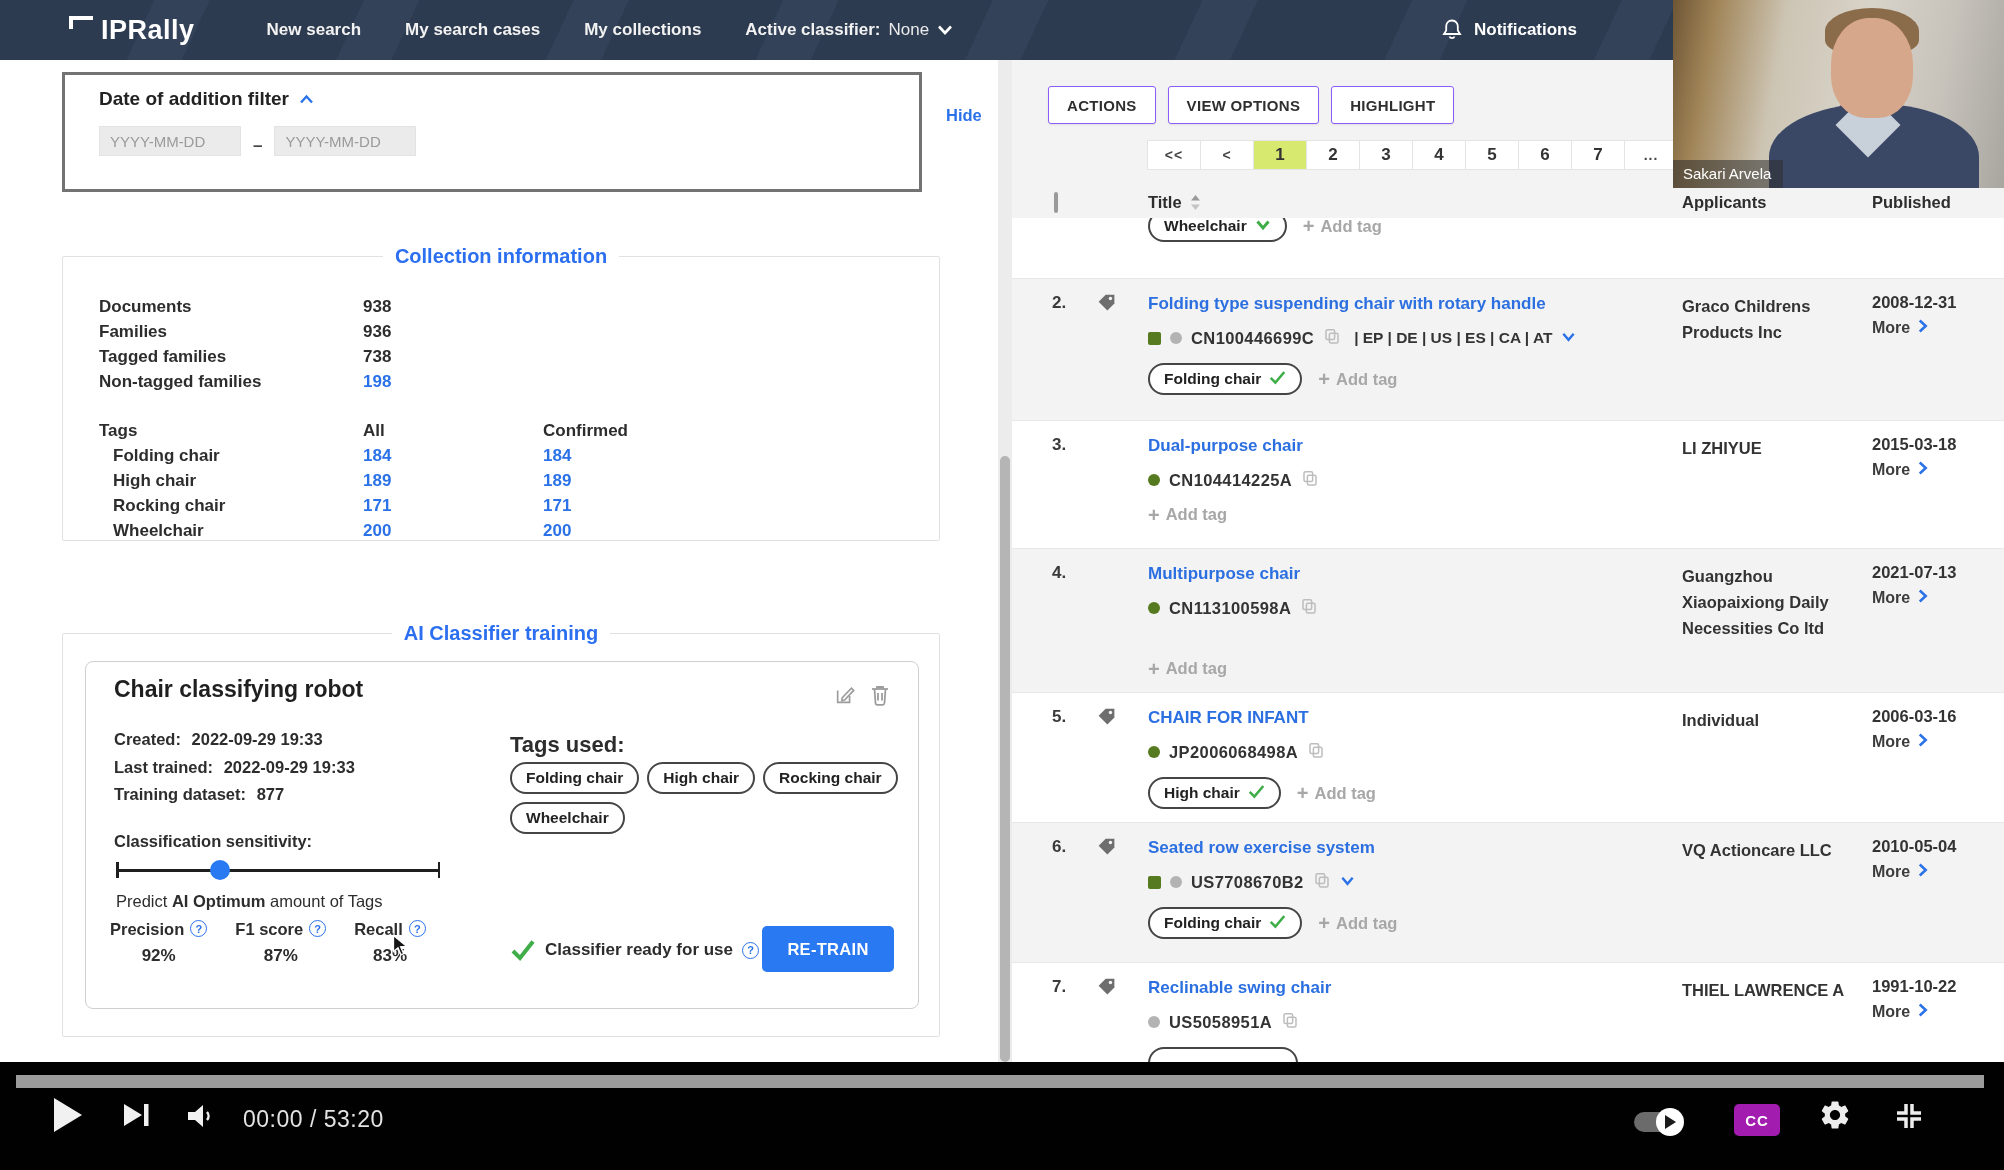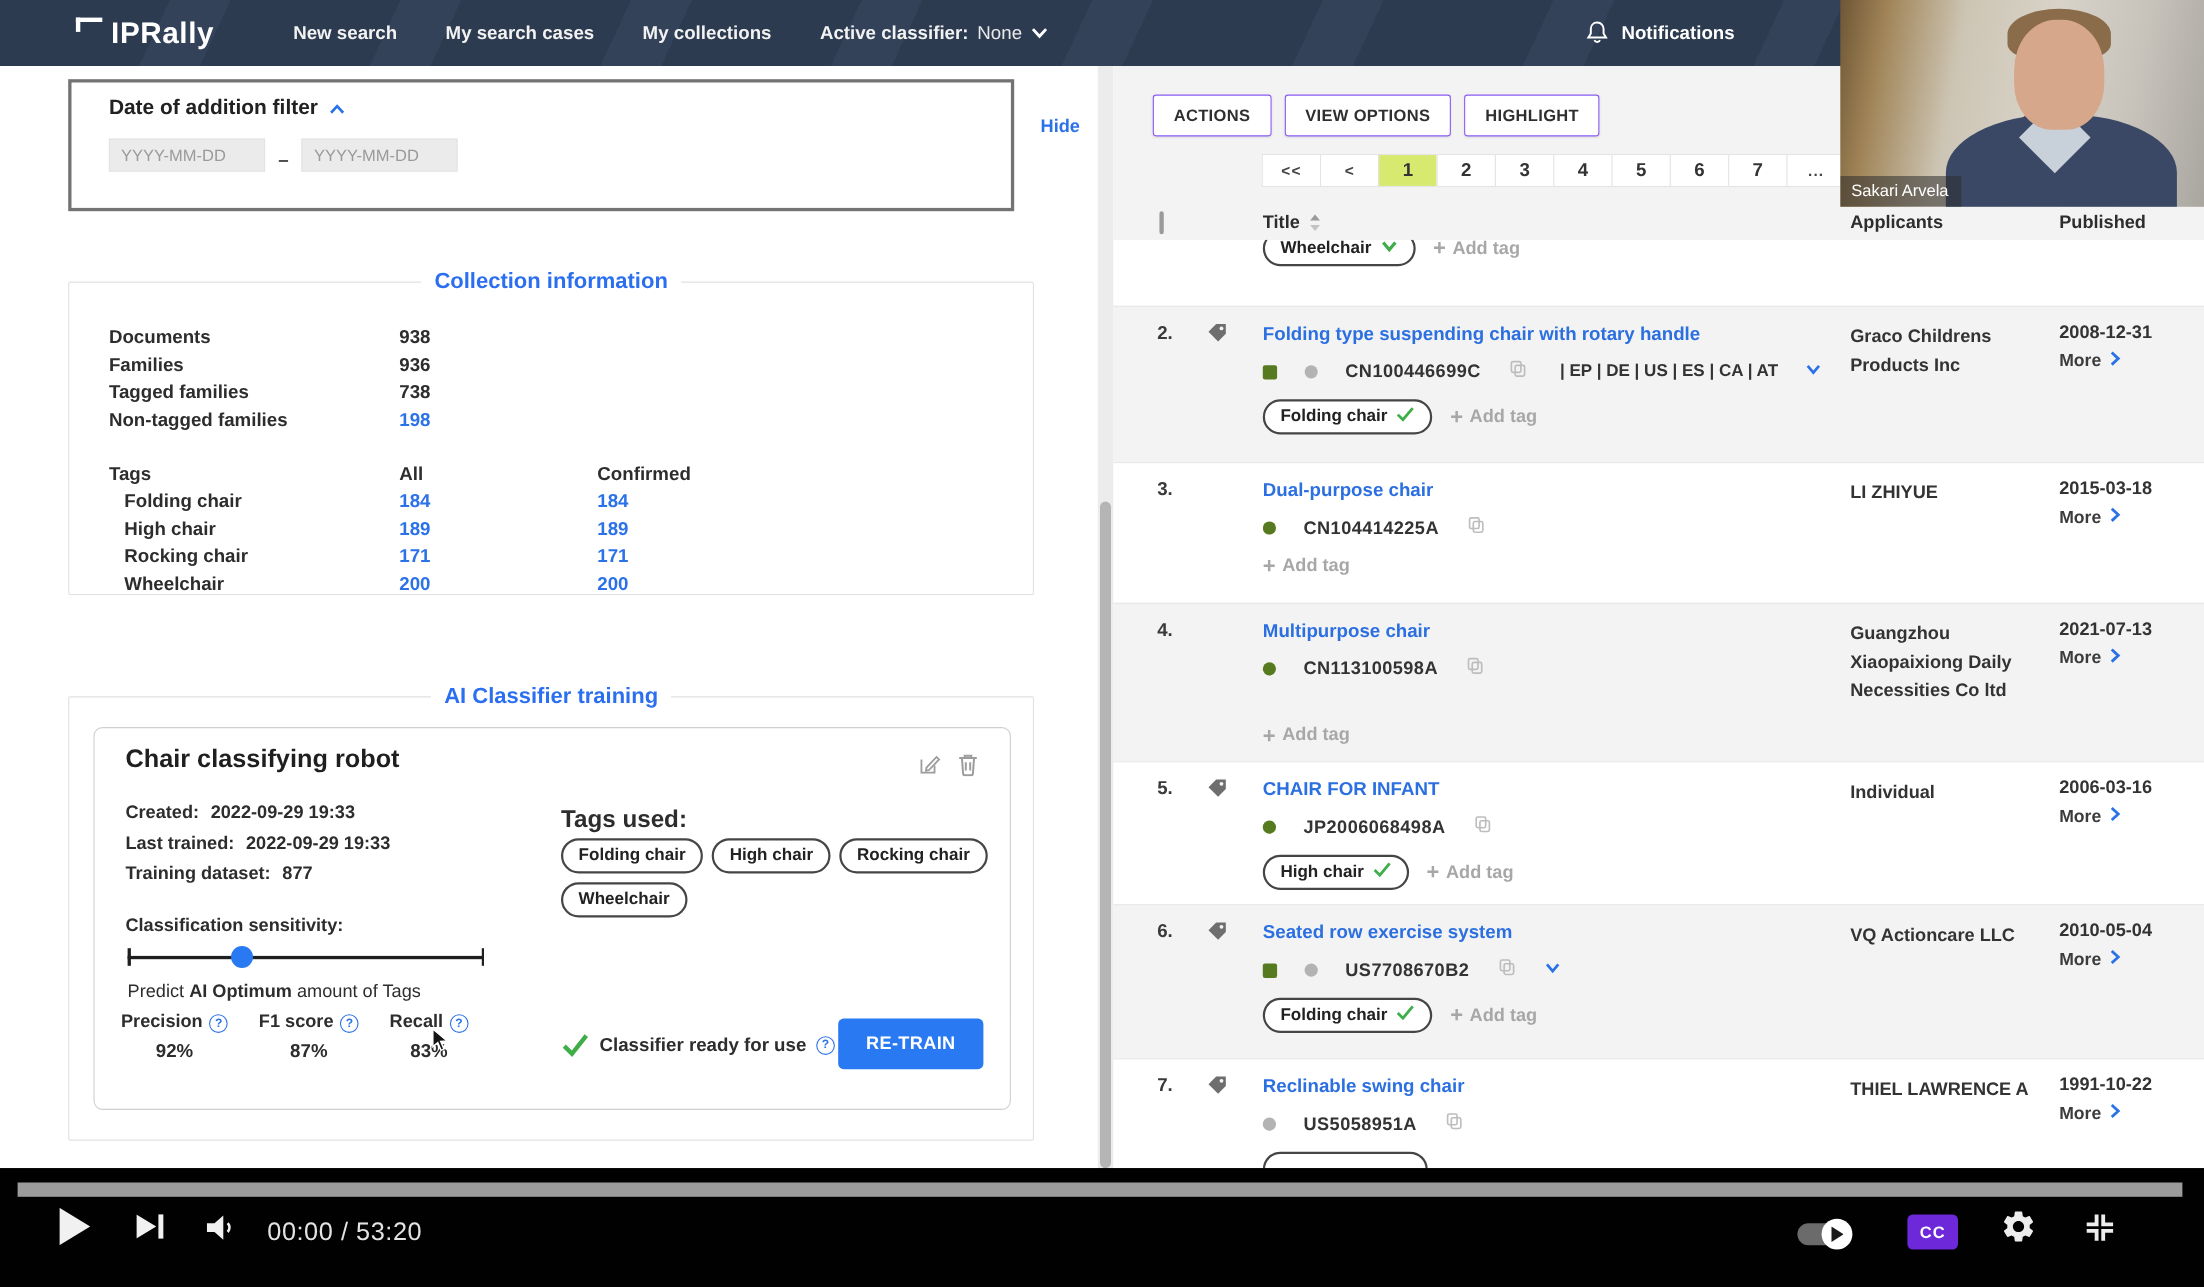--- a/index.html
+++ b/index.html
@@ -66,21 +66,21 @@
   .sens-label { position:absolute; left:28px; top:170px; font-size:16.5px; font-weight:700; }
   .slider { position:absolute; left:30px; top:196px; width:324px; height:24px; cursor:pointer; }
   .slider-track { position:absolute; left:0; right:0; top:11px; height:2.5px; background:#1f1f1f; }
   .slider::before, .slider::after { content:""; position:absolute; top:4px; width:2.5px; height:16px; background:#1f1f1f; }
   .slider::before { left:0; } .slider::after { right:0; }
   .slider-thumb { position:absolute; top:2px; width:20px; height:20px; border-radius:50%; background:#2979f2; margin-left:-10px; }
   .predict-line { position:absolute; left:30px; top:230px; font-size:16.5px; font-weight:500; color:#2d2d2d; }
   .predict-line b { font-weight:800; }
   .metrics { position:absolute; left:24px; top:258px; display:flex; gap:28px; }
   .metric { text-align:center; }
-  .metric .m-label { display:flex; align-items:flex-end; gap:6px; font-size:16.5px; font-weight:700; }
+  .metric .m-label { display:flex; align-items:flex-start; gap:6px; font-size:16.5px; font-weight:700; }
   .metric .m-value { margin-top:7px; font-size:17px; font-weight:600; }
   .help { display:inline-flex; align-items:center; justify-content:center; width:17px; height:17px; border-radius:50%;
           border:1.5px solid #2b72e8; color:#2b72e8; font-size:11px; font-weight:700; cursor:pointer; }
   .ready-group { position:absolute; left:424px; top:276px; display:flex; align-items:center; gap:9px;
                  font-size:17px; font-weight:600; color:#2d2d2d; }
   .retrain-btn { position:absolute; left:676px; top:264px; width:132px; height:46px; background:#2979f2; color:#fff;
                  border:none; border-radius:5px; font-size:16.5px; font-weight:700; letter-spacing:.3px;
                  font-family:"Liberation Sans",sans-serif; cursor:pointer; }
   .cursor-arrow { position:absolute; left:306px; top:272px; z-index:5; }
 
@@ -110,21 +110,21 @@
   .rows { position:absolute; left:0; top:158px; width:992px; height:844px; overflow:hidden; }
   .row-band { display:grid; grid-template-columns:44px 52px 534px 190px 1fr; padding-left:40px; overflow:hidden; }
   .row-band.white { background:#fff; }
   .row-band.gray { background:#f3f3f3; }
   .row-band + .row-band { border-top:1px solid #e8e8e8; }
   .cell-num { padding-top:14px; font-size:17px; font-weight:700; color:#3a3a3a; }
   .cell-tag { padding-top:13px; }
   .cell-main { min-width:0; }
   .row-title { display:inline-block; margin-top:14px; font-size:17px; font-weight:700; color:#2b6fe0;
                line-height:22px; cursor:pointer; text-decoration:none; }
-  .code-line { display:flex; align-items:center; gap:25px; margin-top:12px; height:22px; }
+  .code-line { display:flex; align-items:center; gap:9px; margin-top:12px; height:22px; }
   .marker-square { width:13px; height:13px; border-radius:2px; background:#567a1f; }
   .marker-dot { width:12px; height:12px; border-radius:50%; }
   .marker-dot.olive { background:#567a1f; } .marker-dot.gray { background:#b3b3b3; }
   .code-text { font-size:16.5px; font-weight:700; color:#333; letter-spacing:.4px; }
   .countries { font-size:15.5px; font-weight:700; color:#333; margin-left:4px; }
   .chip-line { display:flex; align-items:center; gap:16px; margin-top:14px; }
   .chip-line.low { margin-top:40px; }
   .chip-line.cliptop { margin-top:-8px; }
   .chip.empty { width:150px; }
   .add-tag { display:flex; align-items:center; gap:6px; color:#a7a7a7; font-size:16.5px; font-weight:600; cursor:pointer; }
@@ -148,21 +148,21 @@
              padding:5px 12px 6px 10px; }
 
   
   .player-bar { position:absolute; left:0; bottom:0; width:2004px; height:108px; background:#010101; z-index:60; }
   .seek-bar { position:absolute; left:16px; top:13px; width:1968px; height:13px; background:#9b9b9b; cursor:pointer; }
   .pc { position:absolute; cursor:pointer; }
   .time-text { position:absolute; left:243px; top:44px; color:#e3e3e3; font-size:23px; letter-spacing:.5px; cursor:default; }
   .toggle { position:absolute; left:1634px; top:50px; width:46px; height:20px; background:#6b6b6b; border-radius:10px; cursor:pointer; }
   .toggle-knob { position:absolute; right:-4px; top:-4px; width:28px; height:28px; background:#fff; border-radius:50%;
                  display:flex; align-items:center; justify-content:center; }
-  .cc-btn { position:absolute; left:1734px; top:42px; width:46px; height:32px; background:#6d28d9; border-radius:5px;
+  .cc-btn { position:absolute; left:1734px; top:42px; width:46px; height:32px; background:#a21caf; border-radius:5px;
             color:#fff; font-size:15px; font-weight:800; letter-spacing:1px; display:flex; align-items:center;
             justify-content:center; cursor:pointer; }
 </style>
 </head>
 <body>
 
 <div class="stage">
 
   <div class="screen">
 

